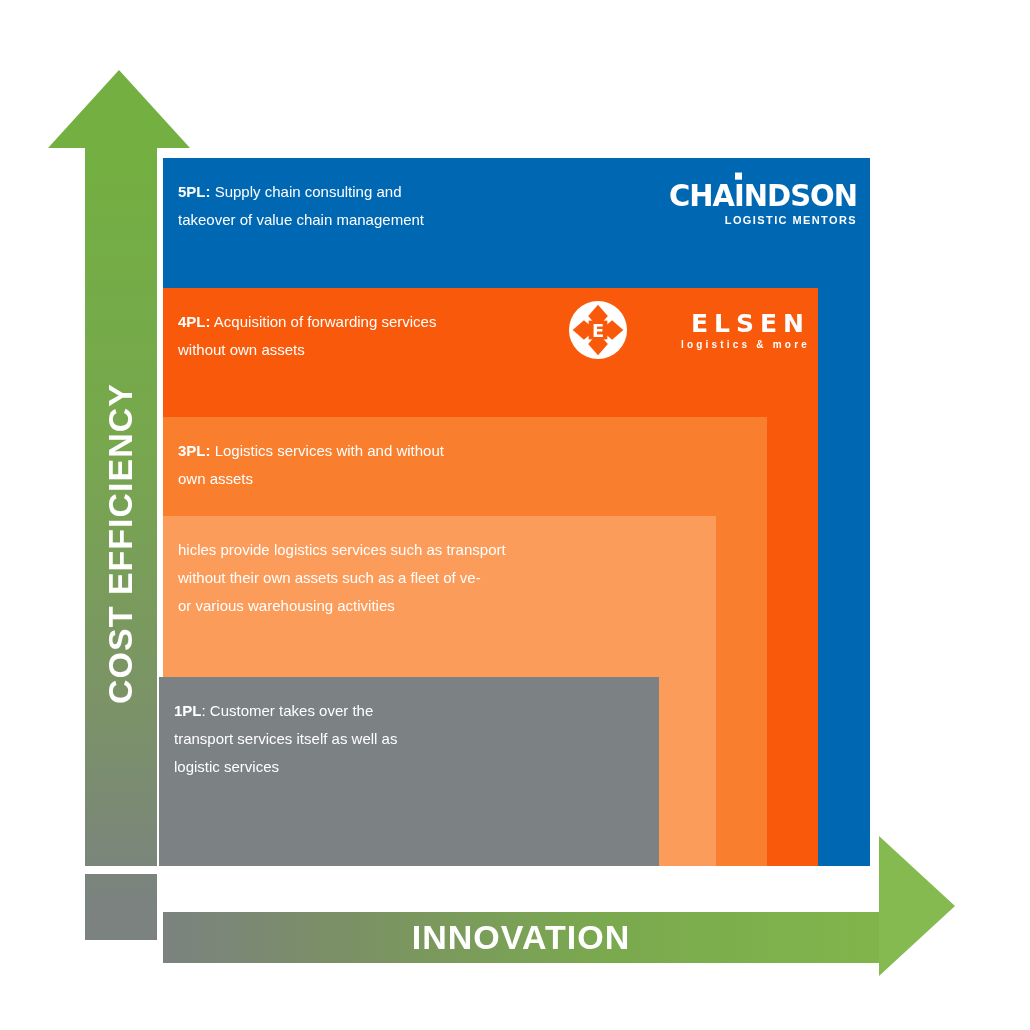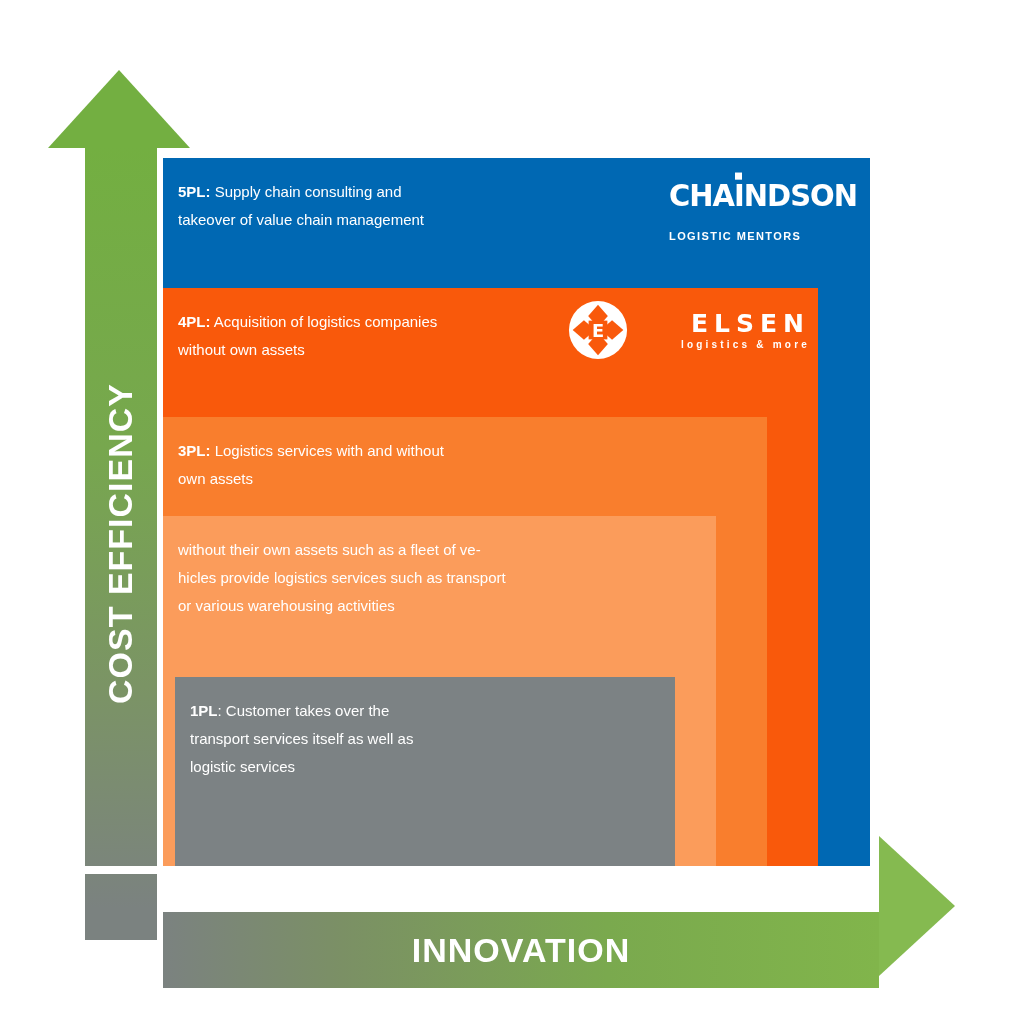--- a/index.html
+++ b/index.html
@@ -21,47 +21,47 @@
   .y-label-wrap {
     position:absolute; left:85px; top:147px; width:72px; height:793px;
     display:flex; align-items:center; justify-content:center;
   }
   .y-label {
     transform:rotate(-90deg); white-space:nowrap; color:#ffffff;
     font-size:34px; font-weight:bold; letter-spacing:1px;
   }
   
   .h-shaft {
-    position:absolute; left:163px; top:912px; width:716px; height:76px;
+    position:absolute; left:163px; top:912px; width:716px; height:51px;
     background:linear-gradient(to right,#7b8280 0%,#7b9065 25%,#7aa94e 62%,#81b54b 100%);
     display:flex; align-items:center; justify-content:center;
   }
   .h-head {
     position:absolute; left:879px; top:836px; width:0; height:0;
     border-top:70px solid transparent; border-bottom:70px solid transparent;
     border-left:76px solid #85ba50;
   }
   .x-label { color:#ffffff; font-size:34px; font-weight:bold; letter-spacing:1px; }
   
   .layer { position:absolute; color:#ffffff; }
   .l5 { left:163px; top:158px; width:707px; height:708px; background:#0068b3; }
   .l4 { left:163px; top:288px; width:655px; height:578px; background:#f9590b; }
   .l3 { left:163px; top:417px; width:604px; height:449px; background:#f97e2d; }
   .l2 { left:163px; top:516px; width:553px; height:350px; background:#fb9c5b; }
-  .l1 { left:175px; top:677px; width:500px; height:189px; background:#7c8284; }
+  .l1 { left:159px; top:677px; width:500px; height:189px; background:#7c8284; }
   .ltext { padding:20px 14px 0 15px; font-size:15px; line-height:28px; white-space:nowrap; }
   .lbl { font-weight:bold; }
   
-  .chaindson { position:absolute; top:24px; right:13px; color:#ffffff; }
+  .chaindson { position:absolute; top:24px; right:13px; text-align:right; color:#ffffff; }
   .cword {
     position:relative; display:inline-block; font-family:"DejaVu Sans", sans-serif;
     font-weight:bold; font-size:29px; line-height:1; letter-spacing:-1px; transform:scaleY(1.02);
   }
   .cdot { position:absolute; left:66px; top:-9px; width:7px; height:7px; background:#ffffff; }
-  .ctag { margin-top:19px; font-size:11px; font-weight:bold; letter-spacing:1.4px; }
+  .ctag { margin-top:3px; font-size:11px; font-weight:bold; letter-spacing:1.4px; }
   
   .elsen { position:absolute; top:12px; right:8px; display:flex; align-items:center; }
   .elsen-text { margin-left:9px; text-align:right; color:#ffffff; }
   .eword {
     font-family:"DejaVu Sans", sans-serif; font-weight:bold; font-size:25px;
     line-height:1; letter-spacing:6px;
   }
   .etag { margin-top:3px; font-size:10px; font-weight:bold; letter-spacing:3.2px; white-space:nowrap;padding-left:44px; }
 </style>
 </head>
@@ -84,21 +84,21 @@
       <div>takeover of value chain management</div>
     </div>
     <div class="chaindson">
       <div class="cword"><span>CHAINDSON</span><span class="cdot"></span></div>
       <div class="ctag">LOGISTIC MENTORS</div>
     </div>
   </div>
 
   <div class="layer l4">
     <div class="ltext">
-      <div><span class="lbl">4PL:</span><span> Acquisition of logistics companies</span></div>
+      <div><span class="lbl">4PL:</span><span> Acquisition of forwarding services</span></div>
       <div>without own assets</div>
     </div>
     <div class="elsen">
       <svg width="60" height="60" viewBox="0 0 64 64">
         <circle cx="32" cy="32" r="31" fill="#ffffff"></circle>
         <polygon points="32,5 42.5,17 32,29 21.5,17" fill="#f9590b"></polygon>
         <polygon points="32,59 42.5,47 32,35 21.5,47" fill="#f9590b"></polygon>
         <polygon points="5,32 17,21.5 29,32 17,42.5" fill="#f9590b"></polygon>
         <polygon points="59,32 47,21.5 35,32 47,42.5" fill="#f9590b"></polygon>
         <rect x="22" y="22" width="20" height="20" fill="#f9590b"></rect>
@@ -113,22 +113,22 @@
 
   <div class="layer l3">
     <div class="ltext">
       <div><span class="lbl">3PL:</span><span> Logistics services with and without</span></div>
       <div>own assets</div>
     </div>
   </div>
 
   <div class="layer l2">
     <div class="ltext">
+      <div>hicles provide logistics services such as transport</div>
       <div>without their own assets such as a fleet of ve-</div>
-      <div>hicles provide logistics services such as transport</div>
       <div>or various warehousing activities</div>
     </div>
   </div>
 
   <div class="layer l1">
     <div class="ltext">
       <div><span class="lbl">1PL</span><span>: Customer takes over the</span></div>
       <div>transport services itself as well as</div>
       <div>logistic services</div>
     </div>

